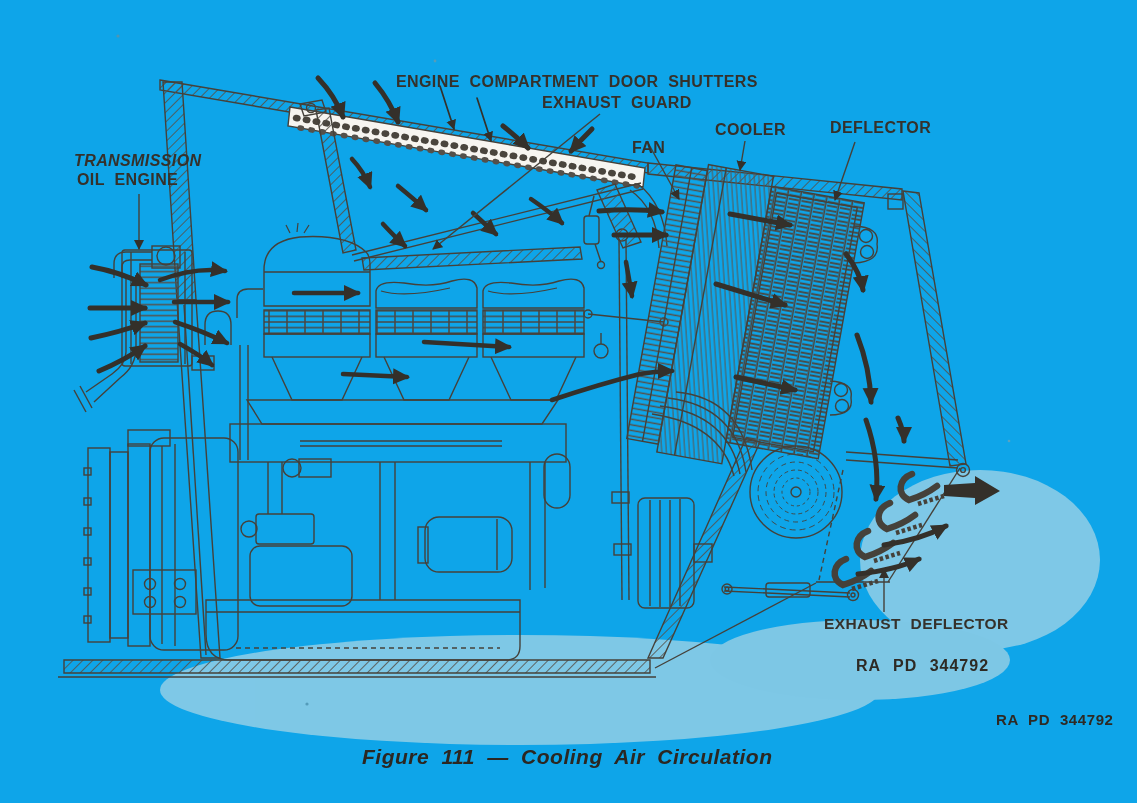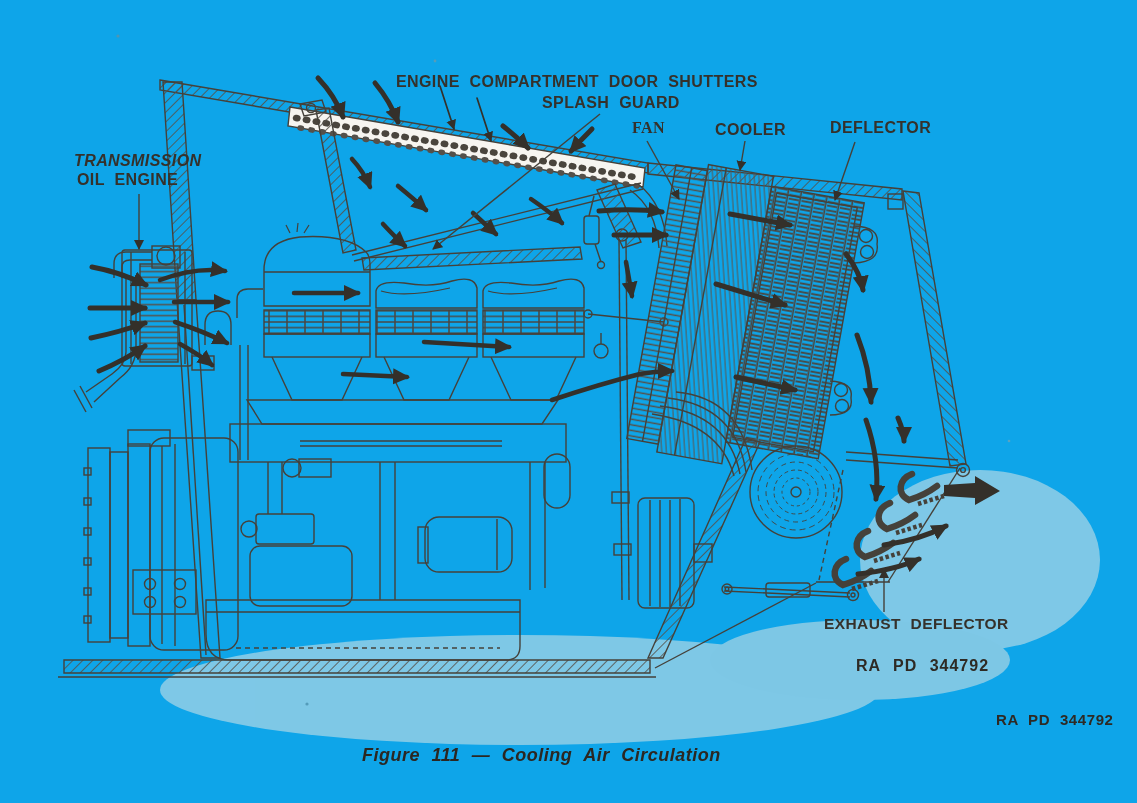--- a/index.html
+++ b/index.html
@@ -8,21 +8,21 @@
         box-shadow:0 0 8px rgba(0,0,0,.2);}
   .page svg{position:absolute;left:0;top:0;}
   .lbl{position:absolute;white-space:nowrap;color:#35312b;font-weight:700;
        font-size:16px;letter-spacing:.4px;word-spacing:5px;line-height:1.05;}
   .lbl.small{font-size:15.5px;text-align:center;}
   .stamp{position:absolute;white-space:nowrap;color:#2e2a24;font-weight:700;
        font-size:16px;letter-spacing:1px;word-spacing:7px;}
   .plate{position:absolute;white-space:nowrap;color:#2e2a24;font-weight:700;
        font-size:15px;letter-spacing:.6px;word-spacing:5px;}
   .caption{position:absolute;white-space:nowrap;color:#2b2722;font-weight:700;
-       font-style:italic;font-size:18px;letter-spacing:.5px;word-spacing:6px;}
+       font-style:italic;font-size:21px;letter-spacing:.5px;word-spacing:6px;}
 </style>
 </head>
 <body>
 
 <div class="page">
 
 <svg width="1137" height="803" viewBox="0 0 1137 803">
   <defs>
     <pattern id="hatch45" width="7" height="7" patternUnits="userSpaceOnUse" patternTransform="rotate(45)">
       <line x1="0" y1="0" x2="0" y2="7" stroke="#56514a" stroke-width="1.7"></line>
@@ -352,22 +352,22 @@
       <line x1="647" y1="141" x2="679" y2="199"></line>
       <line x1="745" y1="141" x2="740" y2="170"></line>
       <line x1="855" y1="142" x2="835" y2="200"></line>
       <line x1="139" y1="194" x2="139" y2="249"></line>
       <line x1="884" y1="612" x2="884" y2="569"></line>
     </g>
   </g>
 </svg>
 
 <div class="lbl" style="left:396px;top:74px;">ENGINE COMPARTMENT DOOR SHUTTERS</div>
-<div class="lbl" style="left:542px;top:95px;">SPLASH GUARD</div>
-<div class="lbl" style="left:632px;top:120px;font-family:Liberation Serif, serif;">FAN</div>
+<div class="lbl" style="left:542px;top:95px;">EXHAUST GUARD</div>
+<div class="lbl" style="left:632px;top:140px;">FAN</div>
 <div class="lbl" style="left:715px;top:122px;">COOLER</div>
 <div class="lbl" style="left:830px;top:120px;">DEFLECTOR</div>
 <div class="lbl" style="left:74px;top:153px;font-style:italic;">TRANSMISSION</div>
 <div class="lbl" style="left:77px;top:172px;">OIL ENGINE</div>
 <div class="lbl small" style="left:824px;top:616px;">EXHAUST DEFLECTOR</div>
 <div class="stamp" style="left:856px;top:657px;">RA PD 344792</div>
 <div class="plate" style="left:996px;top:711px;">RA PD 344792</div>
 <div class="caption" style="left:362px;top:745px;">Figure 111 — Cooling Air Circulation</div>
 
 </div>

